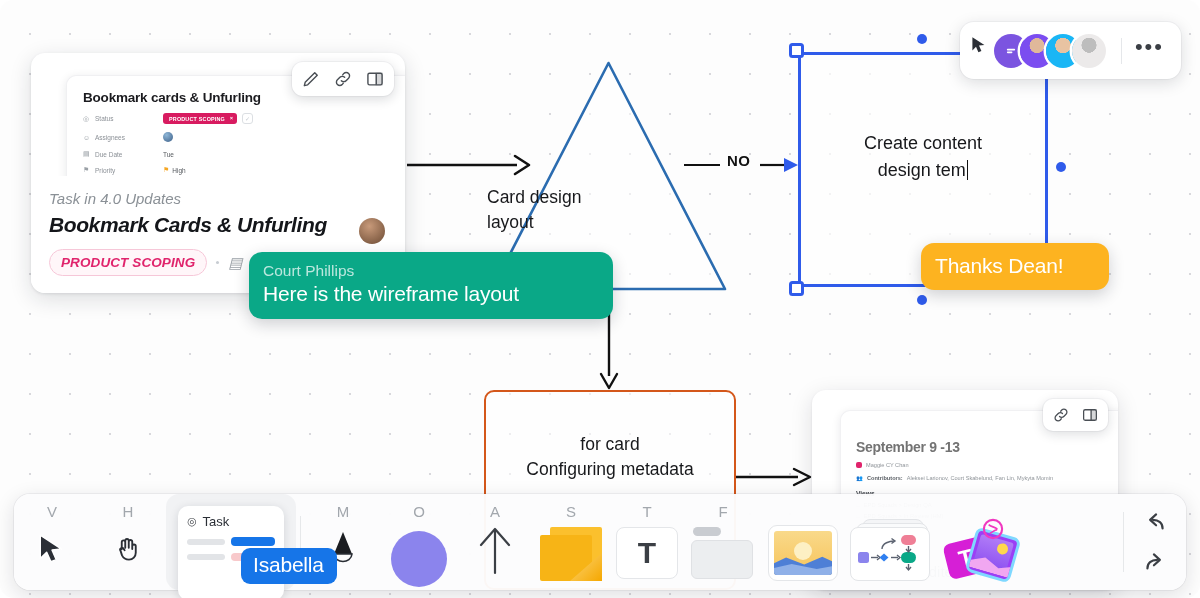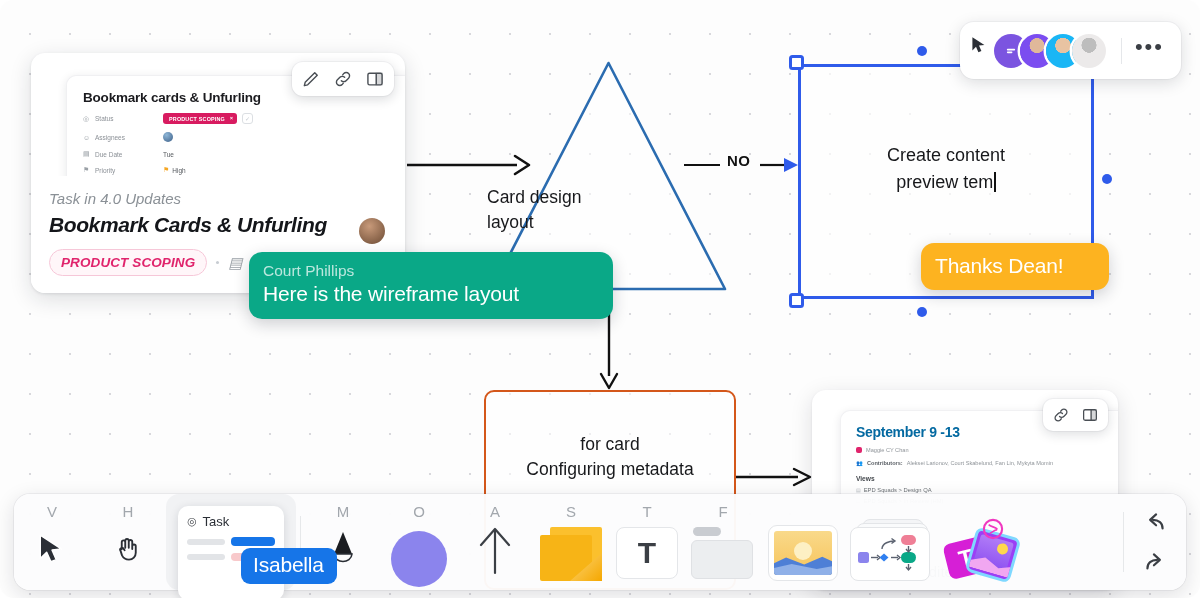--- a/index.html
+++ b/index.html
@@ -82,21 +82,21 @@
     position: absolute; left: 484px; top: 390px; width: 252px; height: 200px;
     border: 2.3px solid #d4571a; border-radius: 10px;
     background: rgba(255,255,255,.55);
   }
   #metadata-node .mn-label {
     position: absolute; left: 0; right: 0; top: 40px; text-align: center;
     font-size: 17.5px; color: #17181b; line-height: 1.45;
   }
 
   
-  #selected-node { position: absolute; left: 798px; top: 64px; width: 296px; height: 235px; }
+  #selected-node { position: absolute; left: 798px; top: 52px; width: 250px; height: 235px; }
   #selected-node .sel-fill { position: absolute; inset: 0; background: rgba(255,255,255,.66); }
   #selected-node .sel-border { position: absolute; inset: 0; border: 3.4px solid #2f5bea; }
   #selected-node .sel-text {
     position: absolute; left: 6px; right: 6px; top: 78px; text-align: center;
     font-size: 18px; color: #17181b; line-height: 1.48;
   }
   #selected-node .caret { display: inline-block; width: 1.6px; height: 20px; background: #111;
                           vertical-align: -4px; margin-left: 1px; }
   .handle-sq { position: absolute; width: 15px; height: 15px; background: #fff;
                border: 3px solid #2f5bea; border-radius: 3.5px; }
@@ -149,21 +149,21 @@
     box-shadow: 0 6px 22px rgba(20,25,40,.13), 0 1px 3px rgba(20,25,40,.08);
     overflow: hidden;
   }
   #doc-inner {
     position: absolute; left: 28px; top: 20px; right: -14px; bottom: 34px;
     background: #fff; border-radius: 10px 0 0 0;
     box-shadow: 0 2px 10px rgba(20,25,40,.09);
     border: 1px solid #f1f1f3; border-right: none; border-bottom: none;
     padding: 13px 15px;
   }
-  #doc-inner .dc-title { font-size: 14px; font-weight: bold; color: #0369a1; letter-spacing: -.3px; }
+  #doc-inner .dc-title { font-size: 14px; font-weight: bold; color: #737373; letter-spacing: -.3px; margin-top: 15px; }
   .dc-line { display: flex; align-items: center; gap: 4px; margin-top: 7px; font-size: 5.6px; color: #8f9499; }
   .dc-line .dc-sq { width: 6px; height: 6px; border-radius: 2px; background: #e0246c; }
   .dc-line b { color: #5a5f65; font-weight: bold; }
   .dc-sec { font-size: 6.6px; color: #43474c; margin-top: 9px; font-weight: bold; }
   .dc-item { display:flex; align-items:center; gap:3px; font-size: 5.8px; color: #6c7176; margin-top: 5px; }
   .dc-item .dc-ic { color: #b6bbc0; font-size: 5px; }
   #doc-toolbar {
     position: absolute; right: 10px; top: 9px; background: #fff; border-radius: 10px;
     padding: 7px 9px; display: flex; gap: 11px; align-items: center; z-index: 3;
     box-shadow: 0 3px 12px rgba(20,25,40,.15), 0 0 0 1px rgba(20,25,40,.04);
@@ -234,21 +234,21 @@
       <div>Configuring metadata</div>
     </div>
   </div>
 
   <div id="selected-node">
     <div class="sel-fill"></div>
     <div class="sel-border"></div>
     <div class="sel-text">
       <div>Create content</div>
       <div>
-        <span>preview tem</span><span class="caret"></span>
+        <span>design tem</span><span class="caret"></span>
       </div>
     </div>
     <div class="handle-sq" style="left:-9px;  top:-9px;"></div>
     <div class="handle-sq" style="left:-9px;  bottom:-9px;"></div>
     <div class="handle-dot" style="left:119px; top:-18px;"></div>
     <div class="handle-dot" style="right:-18px; top:110px;"></div>
     <div class="handle-dot" style="left:119px; bottom:-18px;"></div>
   </div>
 
   <div id="task-card">

